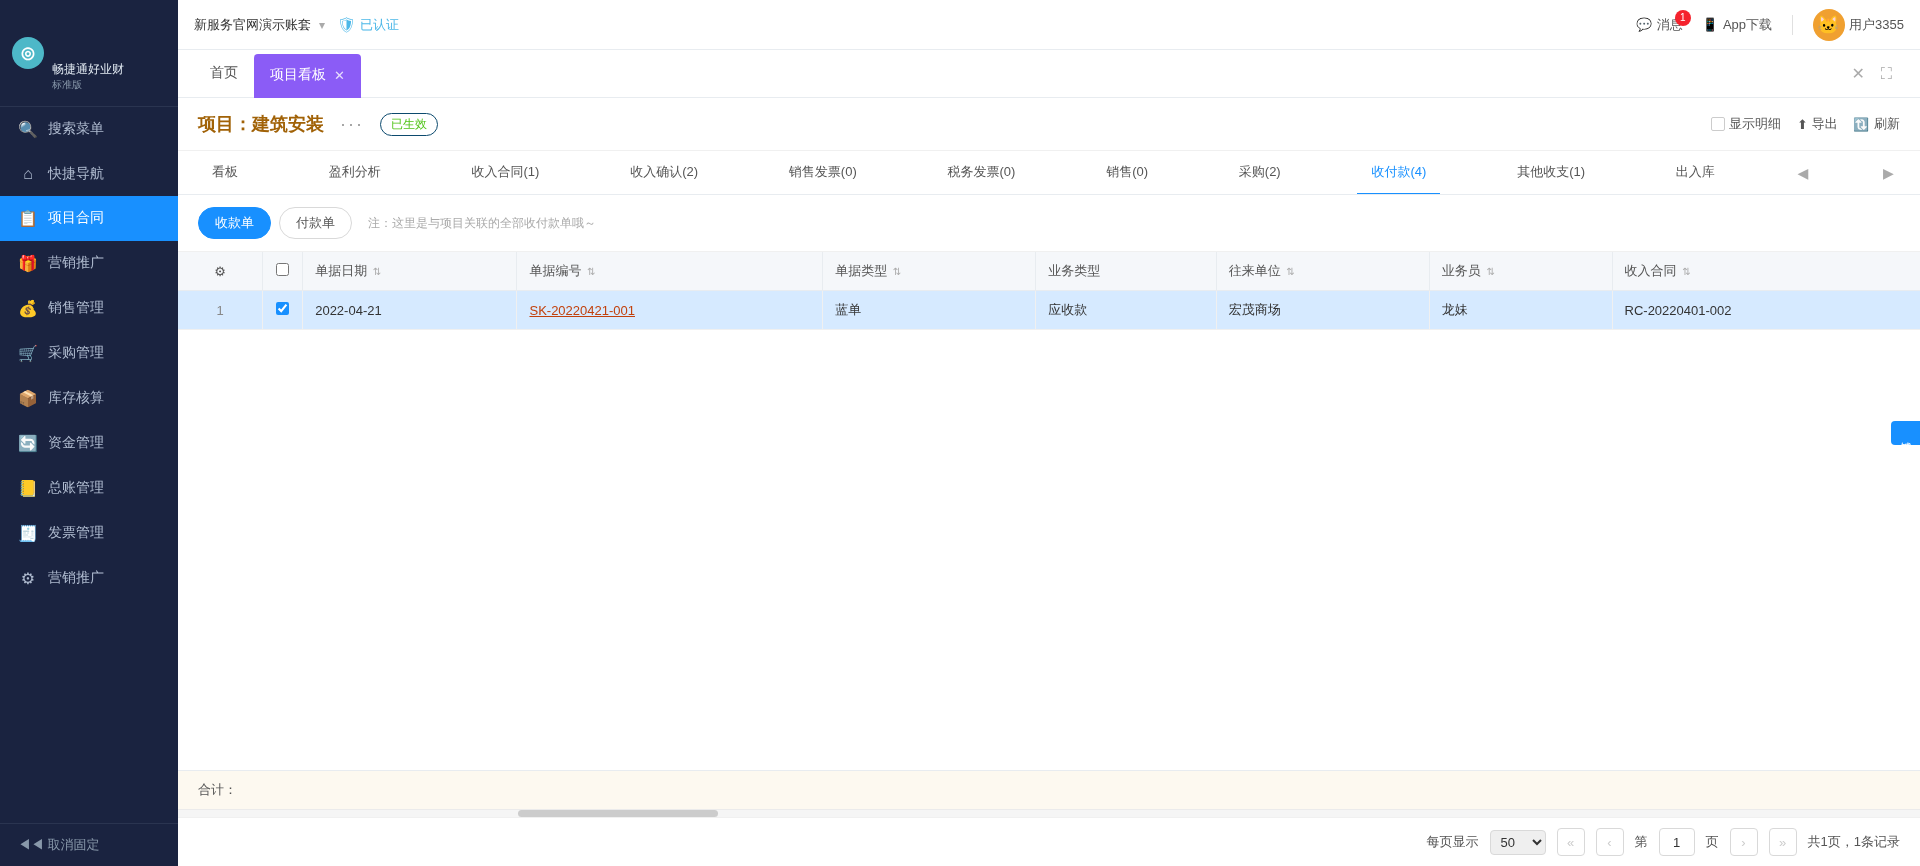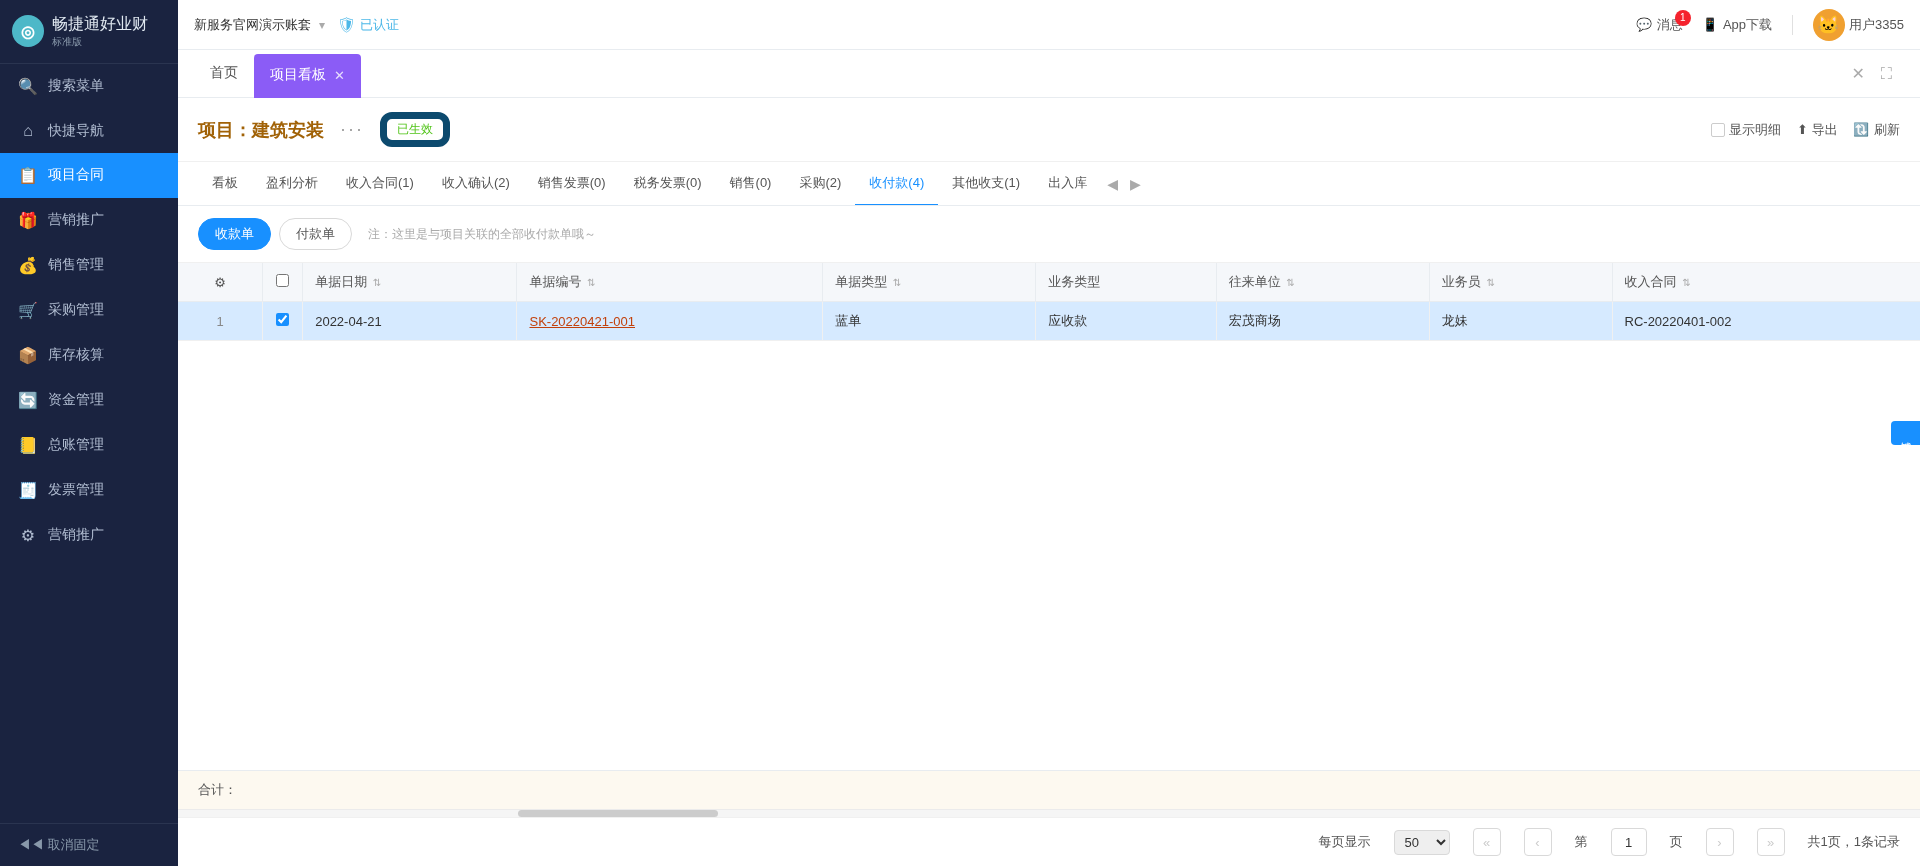--- a/index.html
+++ b/index.html
@@ -22,21 +22,21 @@
       border-bottom: 1px solid #2a3450;
       gap: 8px;
     }
     .logo-icon {
       width: 32px; height: 32px;
       background: #4db8c8;
       border-radius: 50%;
       display: flex; align-items: center; justify-content: center;
       color: white; font-size: 16px; font-weight: bold;
     }
-    .logo-text { font-size: 16px; color: #e0e8f0; line-height: 1.3; }
+    .logo-text { font-size: 12px; color: #e0e8f0; line-height: 1.3; margin-top: 48px; }
     .logo-sub { font-size: 10px; color: #8898aa; }
     .sidebar-scroll { flex: 1; overflow-y: auto; overflow-x: hidden; }
     .sidebar-scroll::-webkit-scrollbar { width: 4px; }
     .sidebar-scroll::-webkit-scrollbar-thumb { background: #3a4560; border-radius: 2px; }
     .sidebar-item {
       display: flex; align-items: center; gap: 10px;
       padding: 13px 18px; cursor: pointer; color: #b0bcd0;
       transition: background 0.2s;
     }
     .sidebar-item.active { background: #1890ff; color: white; }
@@ -105,31 +105,31 @@
     .window-btn { font-size: 16px; color: #aaa; cursor: pointer; padding: 4px; }
 
     
     .project-header {
       display: flex; align-items: center; padding: 14px 20px;
       background: white; border-bottom: 1px solid #f0f0f0;
     }
     .project-title { font-size: 18px; font-weight: bold; color: #a16207; }
     .project-more { margin: 0 16px; color: #999; cursor: pointer; font-size: 18px; letter-spacing: 2px; }
     .project-status {
-      border: 7px solid #0c4a6e; color: #52c41a; border-radius: 12px;
+      border: 1px solid #0c4a6e; color: #52c41a; border-radius: 12px;
       padding: 2px 10px; font-size: 12px;
     }
     .project-header-actions { margin-left: auto; display: flex; align-items: center; gap: 16px; }
     .header-action-item { display: flex; align-items: center; gap: 4px; color: #555; cursor: pointer; font-size: 13px; }
     .checkbox-small { width: 14px; height: 14px; border: 1px solid #ccc; border-radius: 2px; display: inline-block; }
 
     
     .sub-nav {
       display: flex; align-items: center; background: white;
-      border-bottom: 1px solid #e8ecf0; padding: 0 20px; overflow-x: auto;
+      border-bottom: 1px solid #e8ecf0; padding: 0 20px; overflow-x: auto; justify-content: space-between;
     }
     .sub-nav::-webkit-scrollbar { height: 0; }
     .sub-nav-item {
       padding: 12px 14px; cursor: pointer; font-size: 13px; color: #555;
       white-space: nowrap; border-bottom: 2px solid transparent; margin-bottom: -1px;
     }
     .sub-nav-item.active { color: #1890ff; border-bottom: 2px solid #1890ff; font-weight: 500; }
     .sub-nav-arrow { padding: 8px 6px; cursor: pointer; color: #aaa; font-size: 14px; }
 
     
@@ -182,21 +182,21 @@
     }
     .scrollbar-thumb {
       height: 100%; width: 200px; background: #ccc; border-radius: 4px;
       position: absolute; left: 340px;
     }
 
     
     .pagination {
       display: flex; align-items: center; justify-content: flex-end;
       padding: 10px 20px; background: white; border-top: 1px solid #f0f0f0;
-      gap: 23px; font-size: 13px; color: #555;
+      gap: 11px; font-size: 13px; color: #555;
     }
     .page-size-select {
       border: 1px solid #d9d9d9; border-radius: 4px;
       padding: 3px 6px; font-size: 13px; color: #333; cursor: pointer;
     }
     .page-btn {
       width: 28px; height: 28px; border: 1px solid #d9d9d9; border-radius: 4px;
       display: flex; align-items: center; justify-content: center;
       cursor: pointer; color: #555; background: white;
     }

